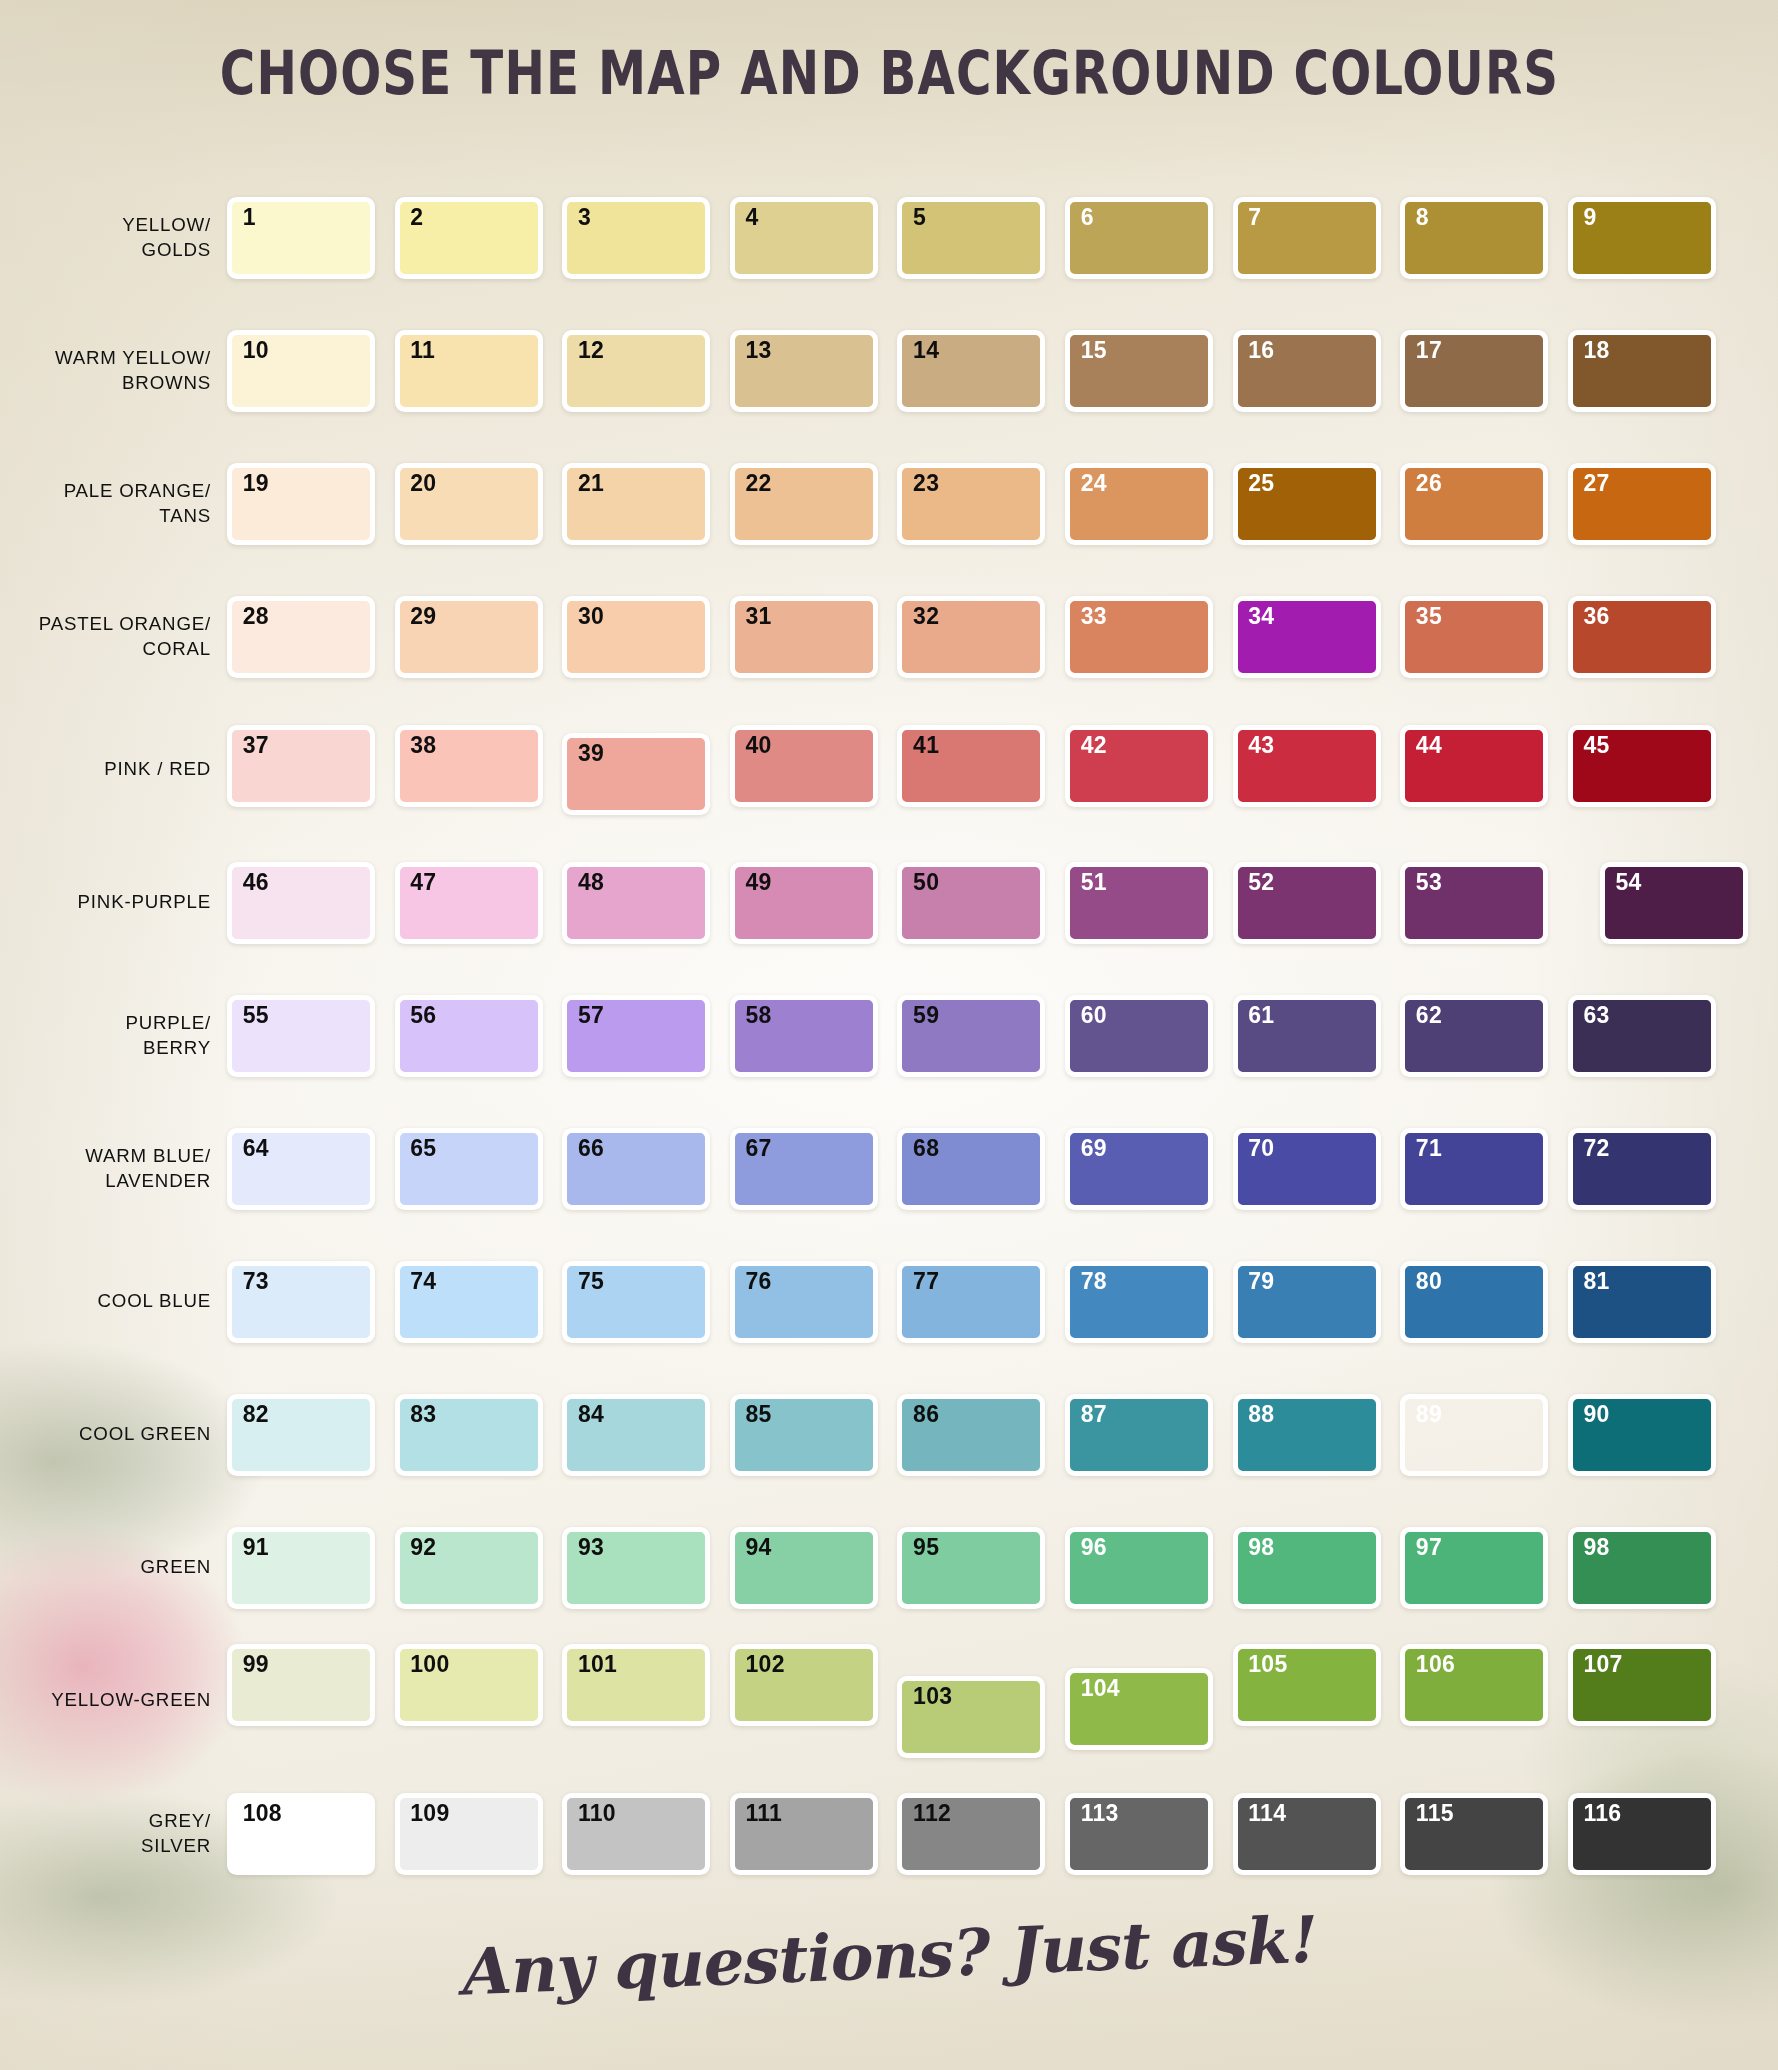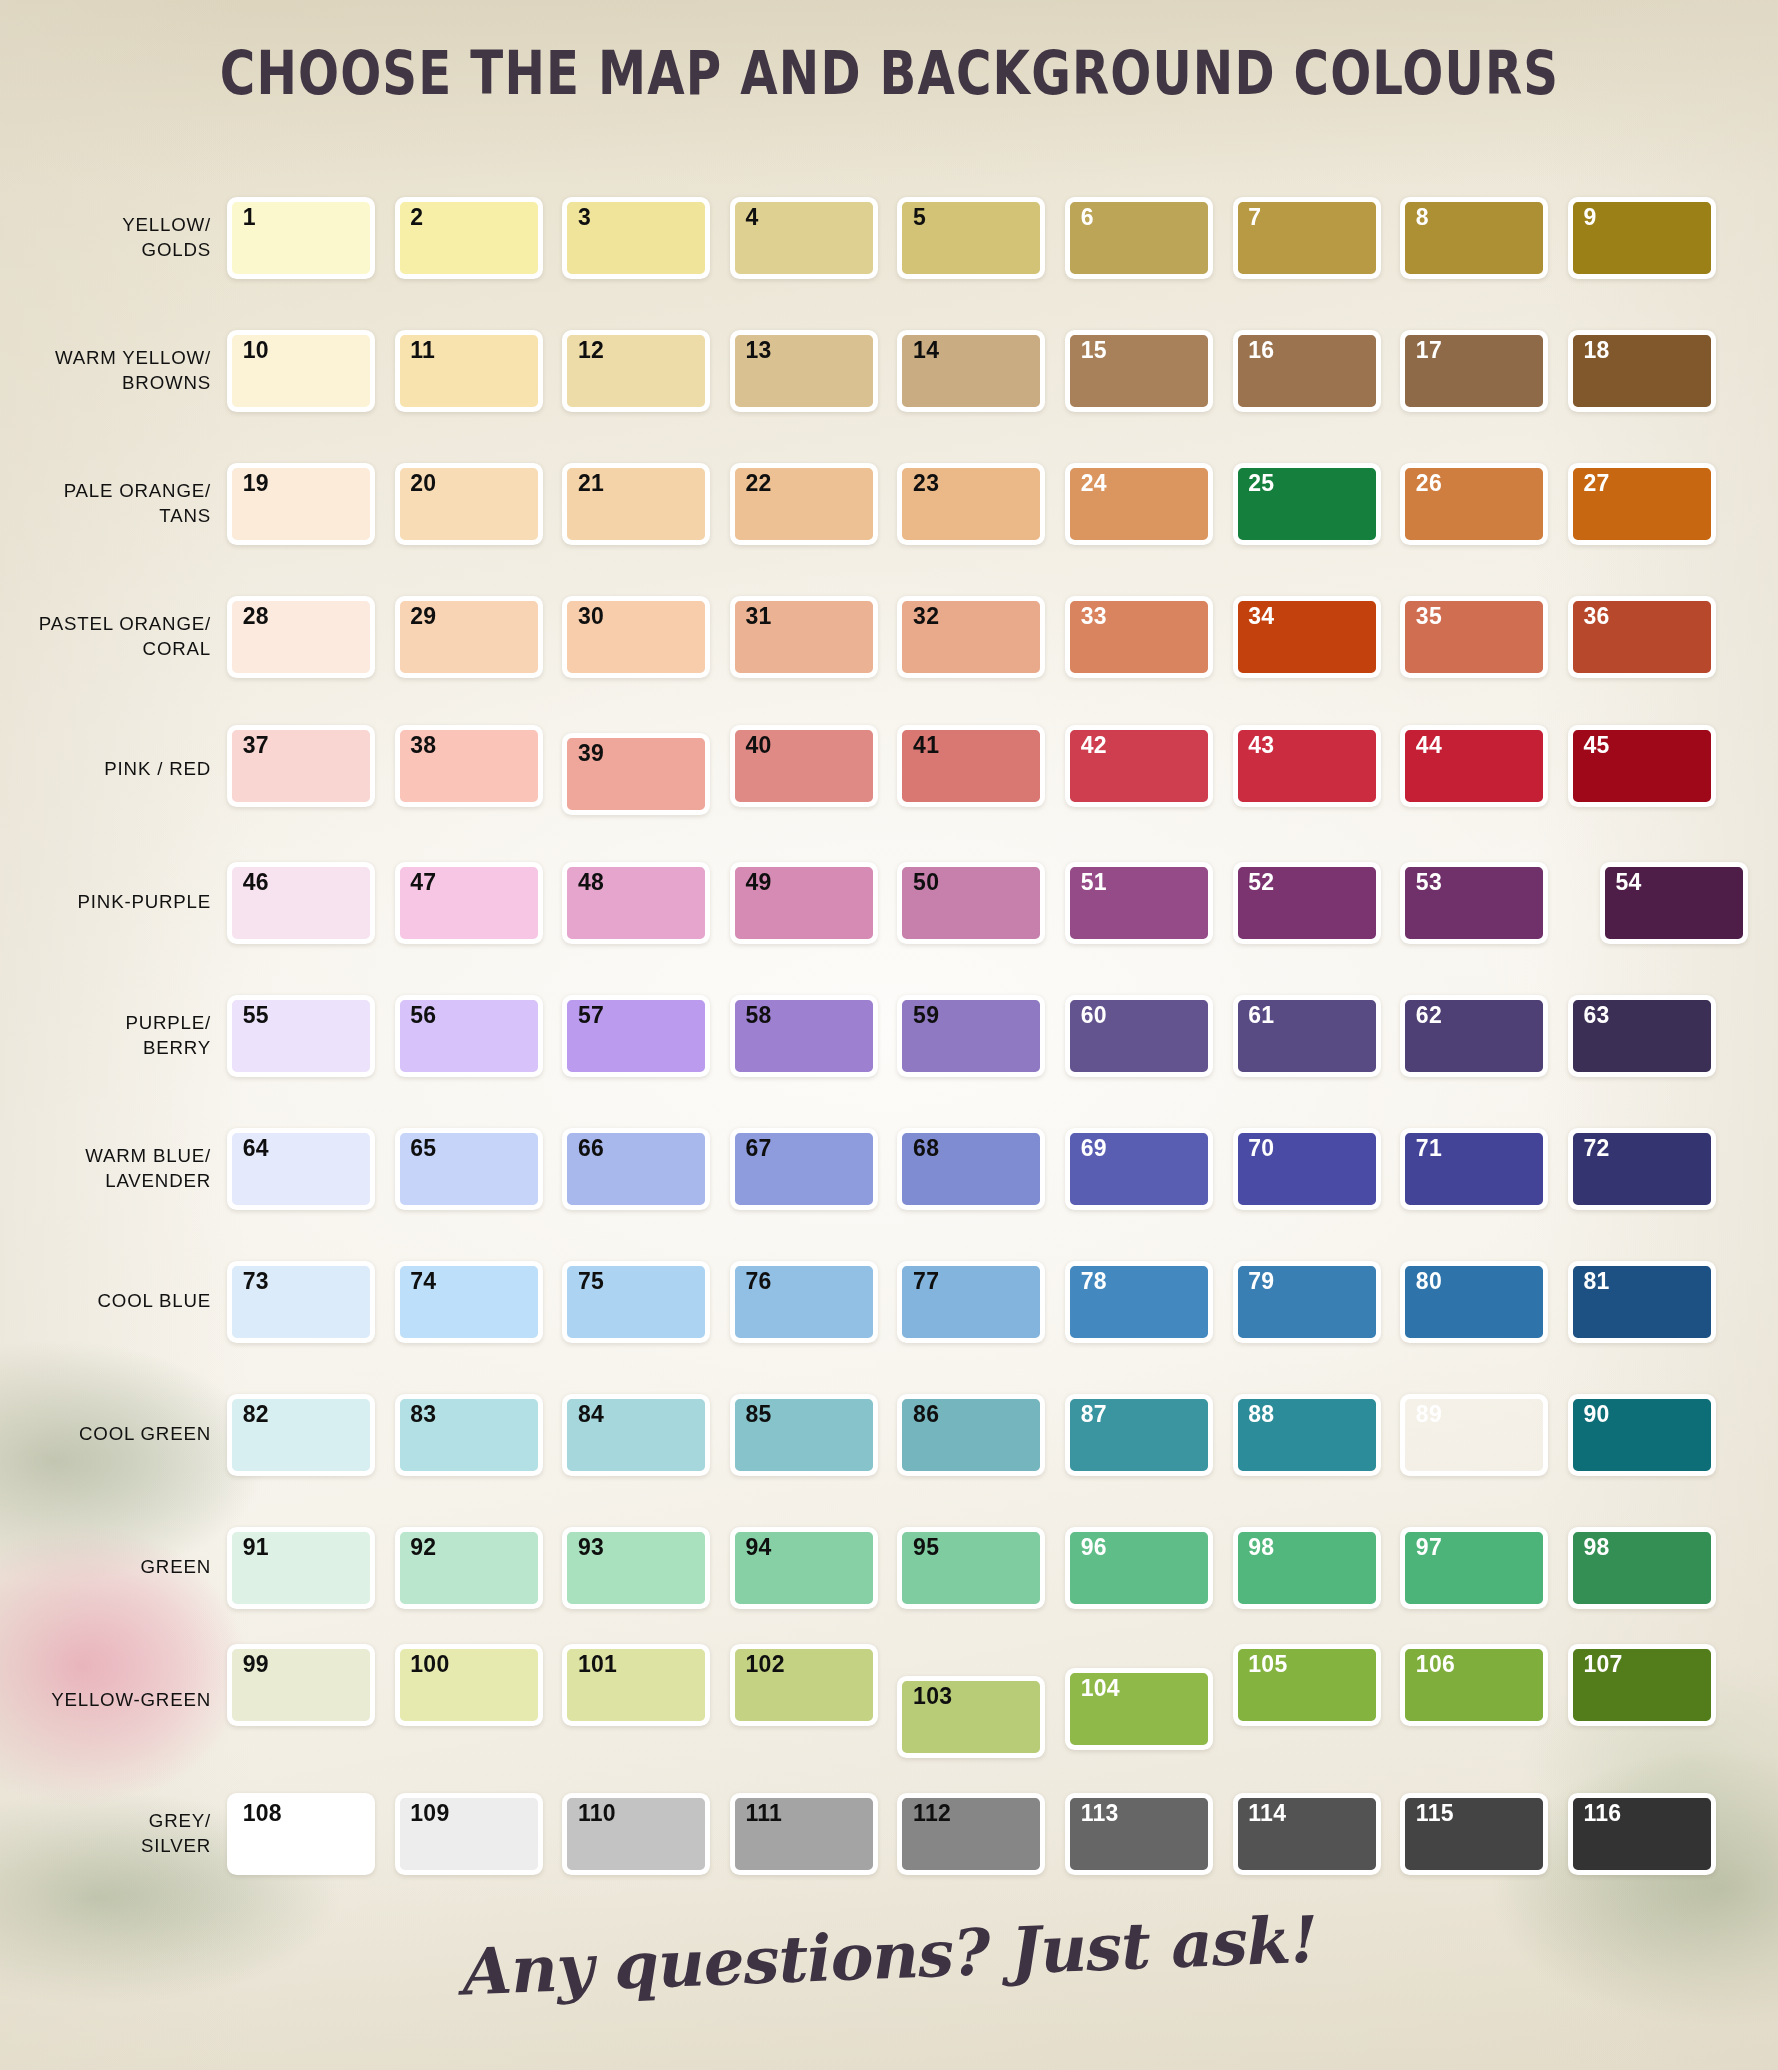--- a/index.html
+++ b/index.html
@@ -235,21 +235,21 @@
           </div>
           <div class="swatch" style="background-color: rgb(237, 193, 147);">
             <span class="swatch-num num-dark">22</span>
           </div>
           <div class="swatch" style="background-color: rgb(235, 185, 136);">
             <span class="swatch-num num-dark">23</span>
           </div>
           <div class="swatch" style="background-color: rgb(219, 150, 96);">
             <span class="swatch-num num-light">24</span>
           </div>
-          <div class="swatch" style="background-color: #15803d;">
+          <div class="swatch" style="background-color: #a16207;">
             <span class="swatch-num num-light">25</span>
           </div>
           <div class="swatch" style="background-color: rgb(208, 126, 63);">
             <span class="swatch-num num-light">26</span>
           </div>
           <div class="swatch" style="background-color: rgb(199, 103, 17);">
             <span class="swatch-num num-light">27</span>
           </div>
         </div>
       </div>
@@ -268,21 +268,21 @@
           </div>
           <div class="swatch" style="background-color: rgb(235, 179, 148);">
             <span class="swatch-num num-dark">31</span>
           </div>
           <div class="swatch" style="background-color: rgb(233, 170, 139);">
             <span class="swatch-num num-dark">32</span>
           </div>
           <div class="swatch" style="background-color: rgb(217, 132, 95);">
             <span class="swatch-num num-light">33</span>
           </div>
-          <div class="swatch" style="background-color: #c2410c;">
+          <div class="swatch" style="background-color: #a21caf;">
             <span class="swatch-num num-light">34</span>
           </div>
           <div class="swatch" style="background-color: rgb(208, 110, 82);">
             <span class="swatch-num num-light">35</span>
           </div>
           <div class="swatch" style="background-color: rgb(184, 72, 43);">
             <span class="swatch-num num-light">36</span>
           </div>
         </div>
       </div>

